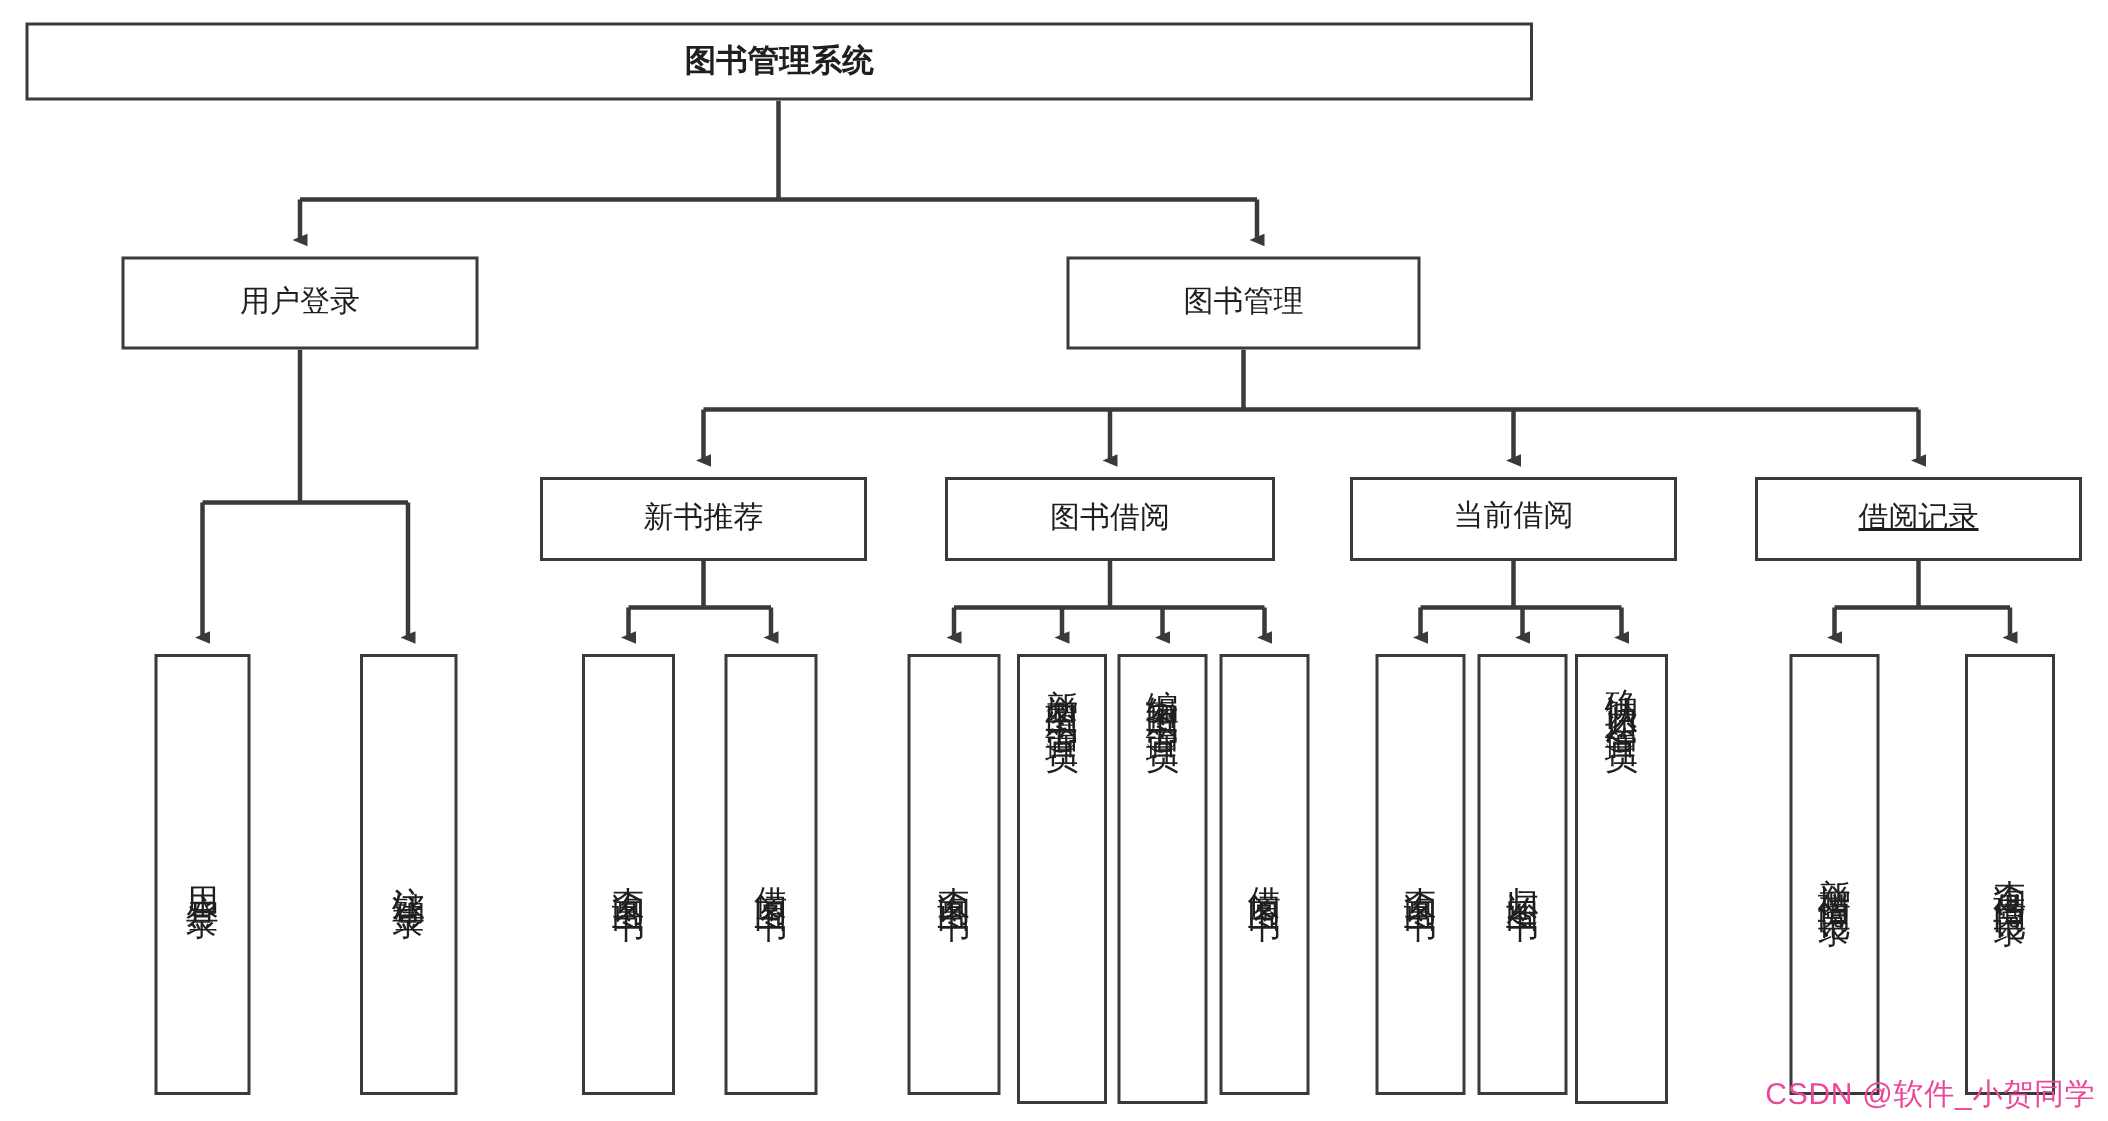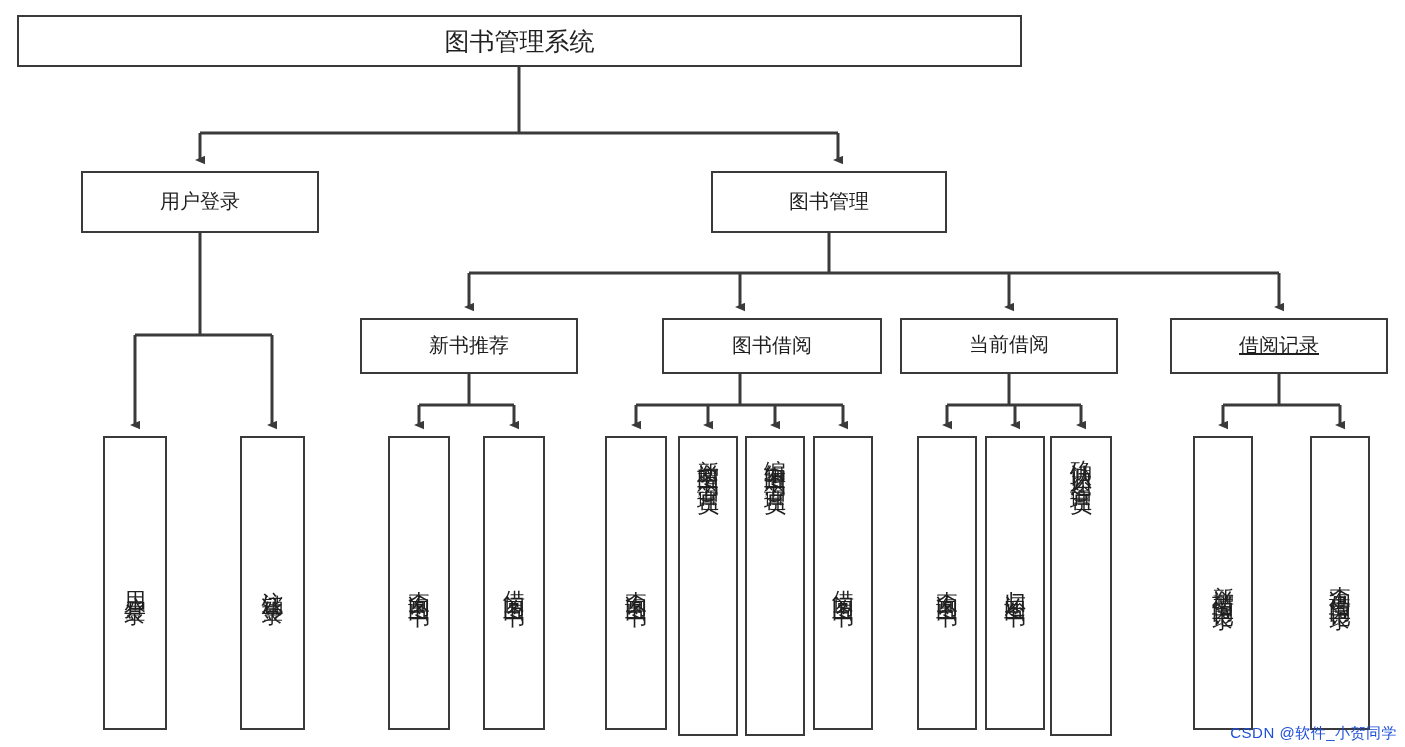--- a/index.html
+++ b/index.html
@@ -30,21 +30,22 @@
     position: absolute;
     box-sizing: border-box;
     background: #ffffff;
     border: 2px solid #3a3a3a;
     display: flex;
     align-items: center;
     justify-content: center;
     z-index: 2;
   }
   .node.root {
-    font-size: 25px;
+    font-size: 21px;
+    font-weight: bold;
   }
   .node.level2 {
     font-size: 20px;
   }
   .node.leaf {
     writing-mode: vertical-rl;
     text-orientation: upright;
     letter-spacing: 5px;
     font-size: 22px;
     padding-top: 4px;
@@ -57,22 +58,22 @@
   }
   .node-label {
     display: block;
     line-height: 1.08;
     white-space: nowrap;
   }
   #watermark {
     position: absolute;
     right: 8px;
     bottom: 4px;
-    font-size: 15px;
-    color: #1d4ed8;
+    font-size: 20px;
+    color: #ec4899;
     letter-spacing: 0.5px;
     z-index: 3;
     white-space: nowrap;
   }
 </style>
 </head>
 <body>
 
 <div id="canvas">
 
@@ -133,21 +134,21 @@
   <div class="node level2" style="left:81px; top:171px; width:238px; height:62px;">
     <span class="node-label">用户登录</span>
   </div>
   <div class="node level2" style="left:360px; top:318px; width:218px; height:56px;">
     <span class="node-label">新书推荐</span>
   </div>
 
   <div class="node level2" style="left:711px; top:171px; width:236px; height:62px;">
     <span class="node-label">图书管理</span>
   </div>
-  <div class="node level2" style="left:630px; top:318px; width:220px; height:56px;margin-left:32px;">
+  <div class="node level2" style="left:630px; top:318px; width:220px; height:56px;">
     <span class="node-label">图书借阅</span>
   </div>
   <div class="node level2" style="left:900px; top:318px; width:218px; height:56px;font-family:Liberation Mono, monospace;">
     <span class="node-label">当前借阅</span>
   </div>
   <div class="node level2" style="left:1170px; top:318px; width:218px; height:56px;text-decoration:underline;">
     <span class="node-label">借阅记录</span>
   </div>
 
   <div class="node leaf" style="left:103px; top:436px; width:64px; height:294px;">

